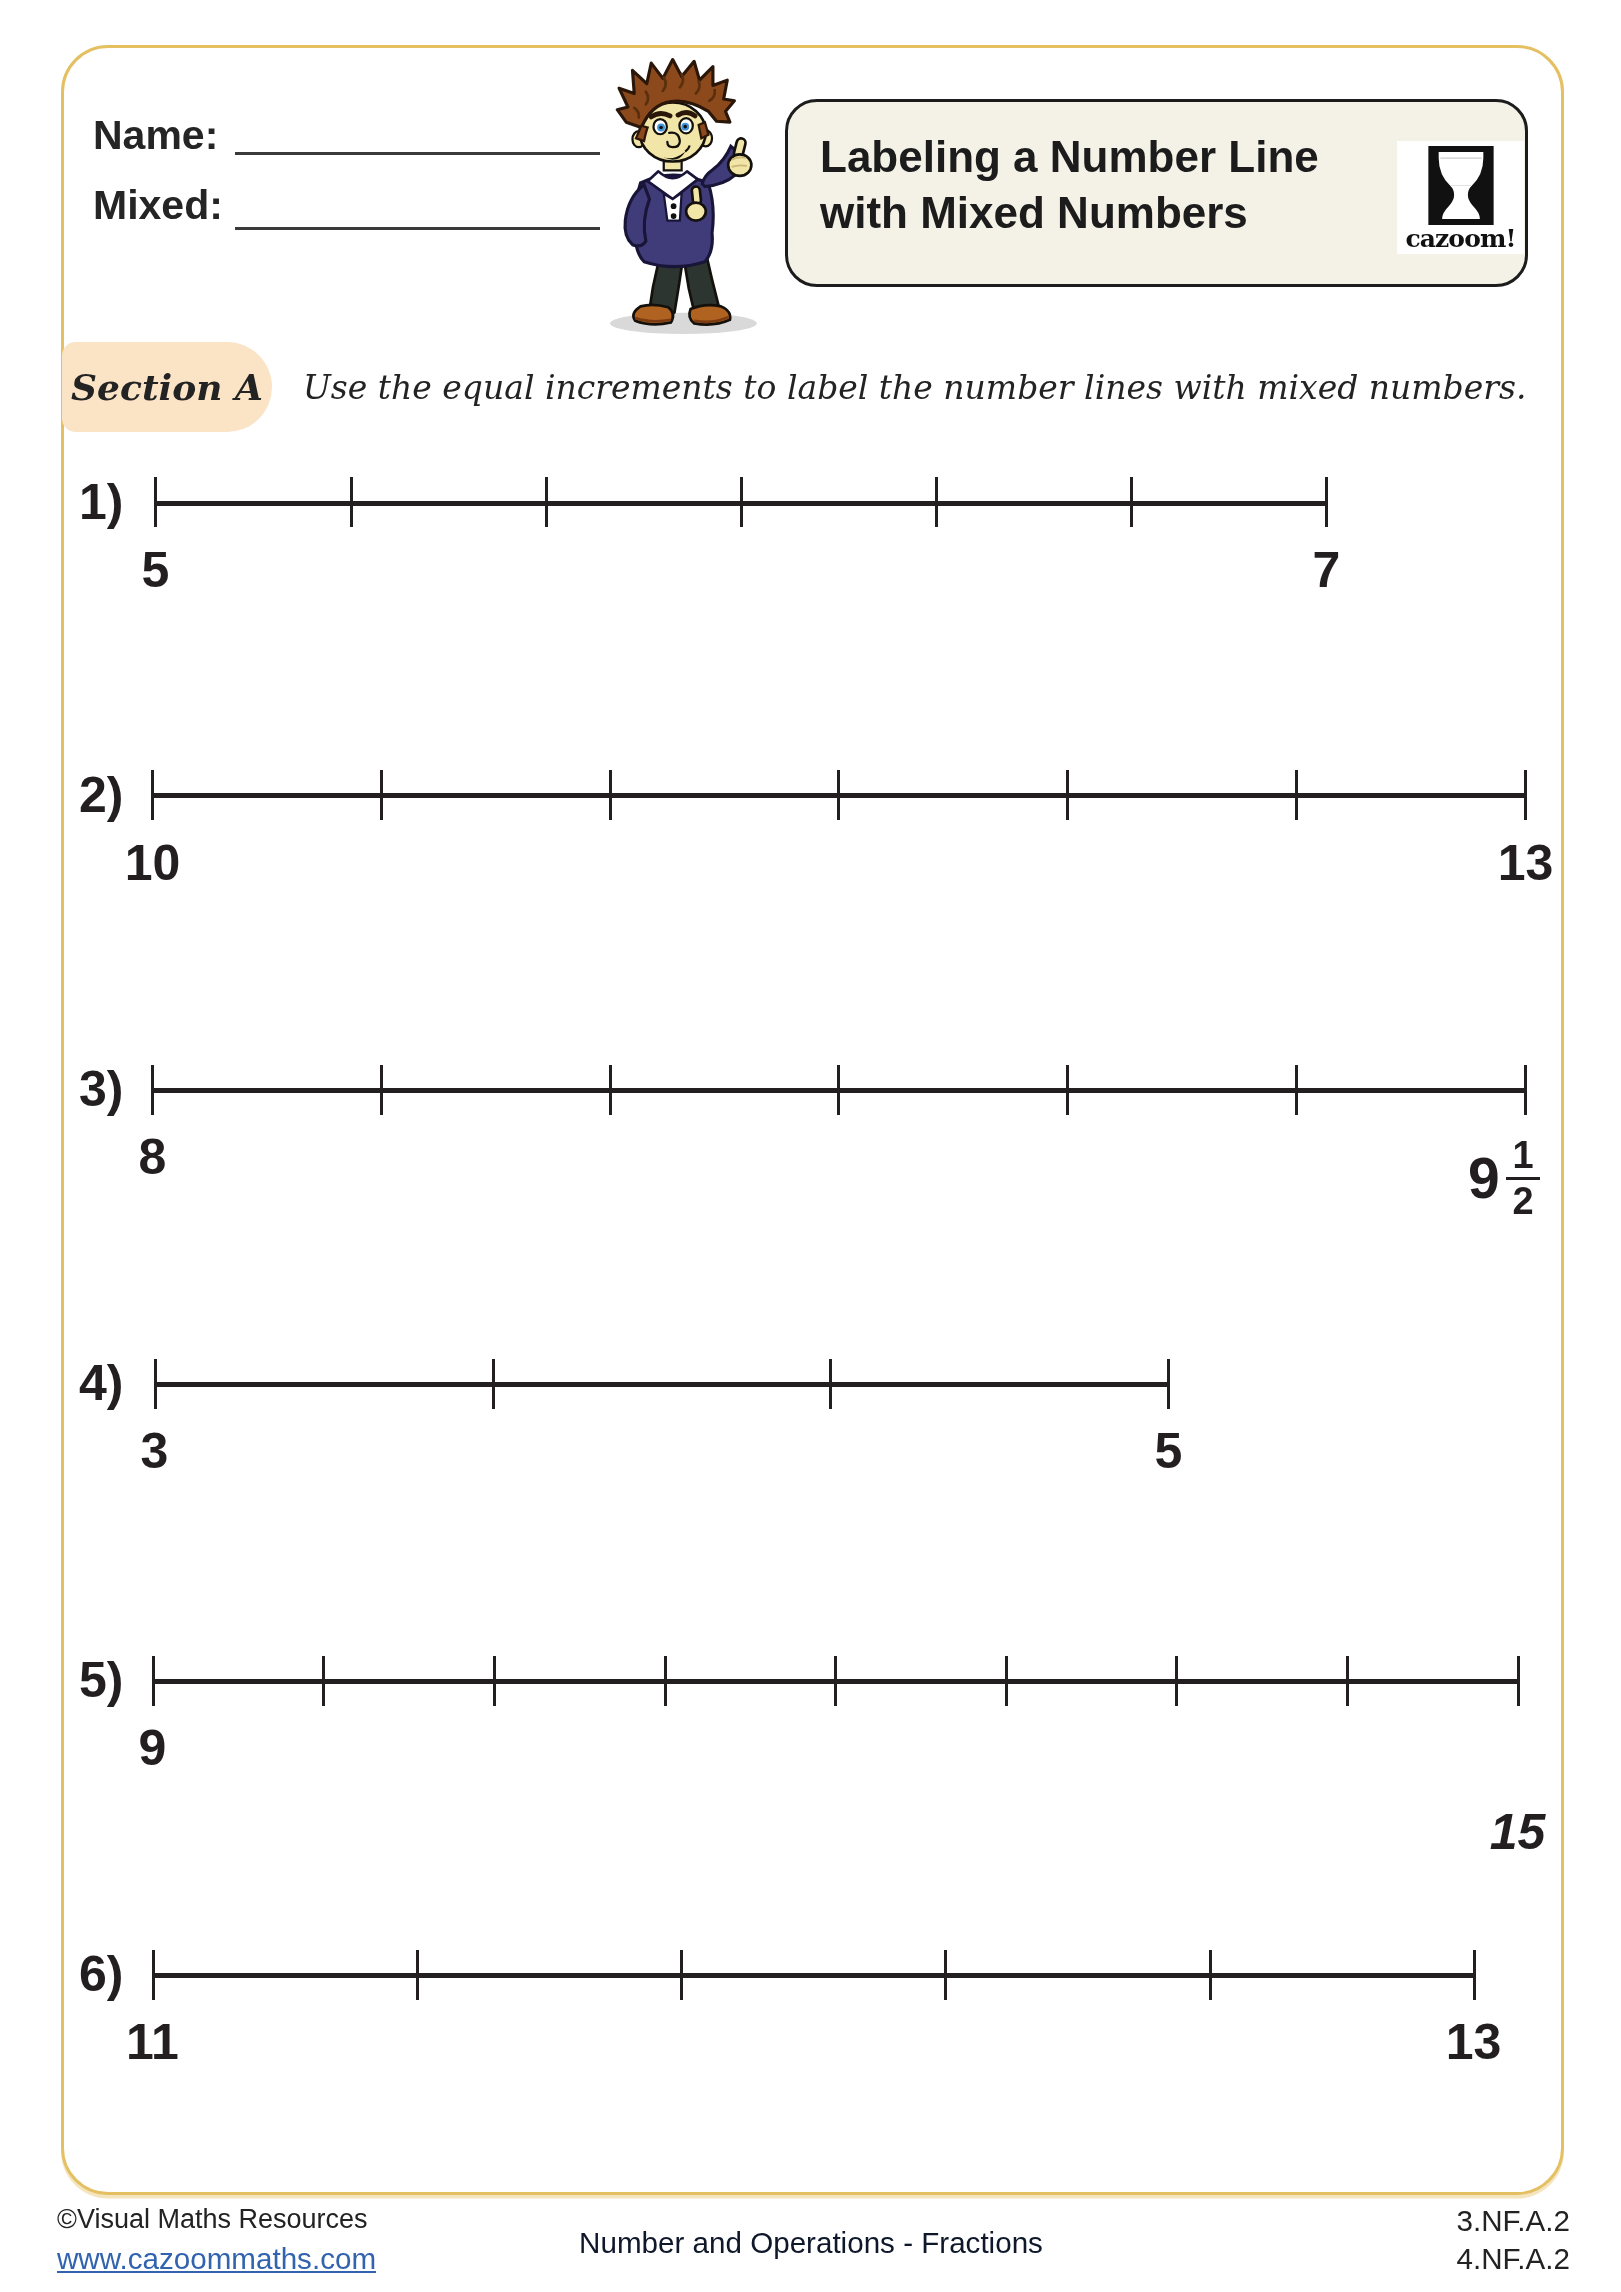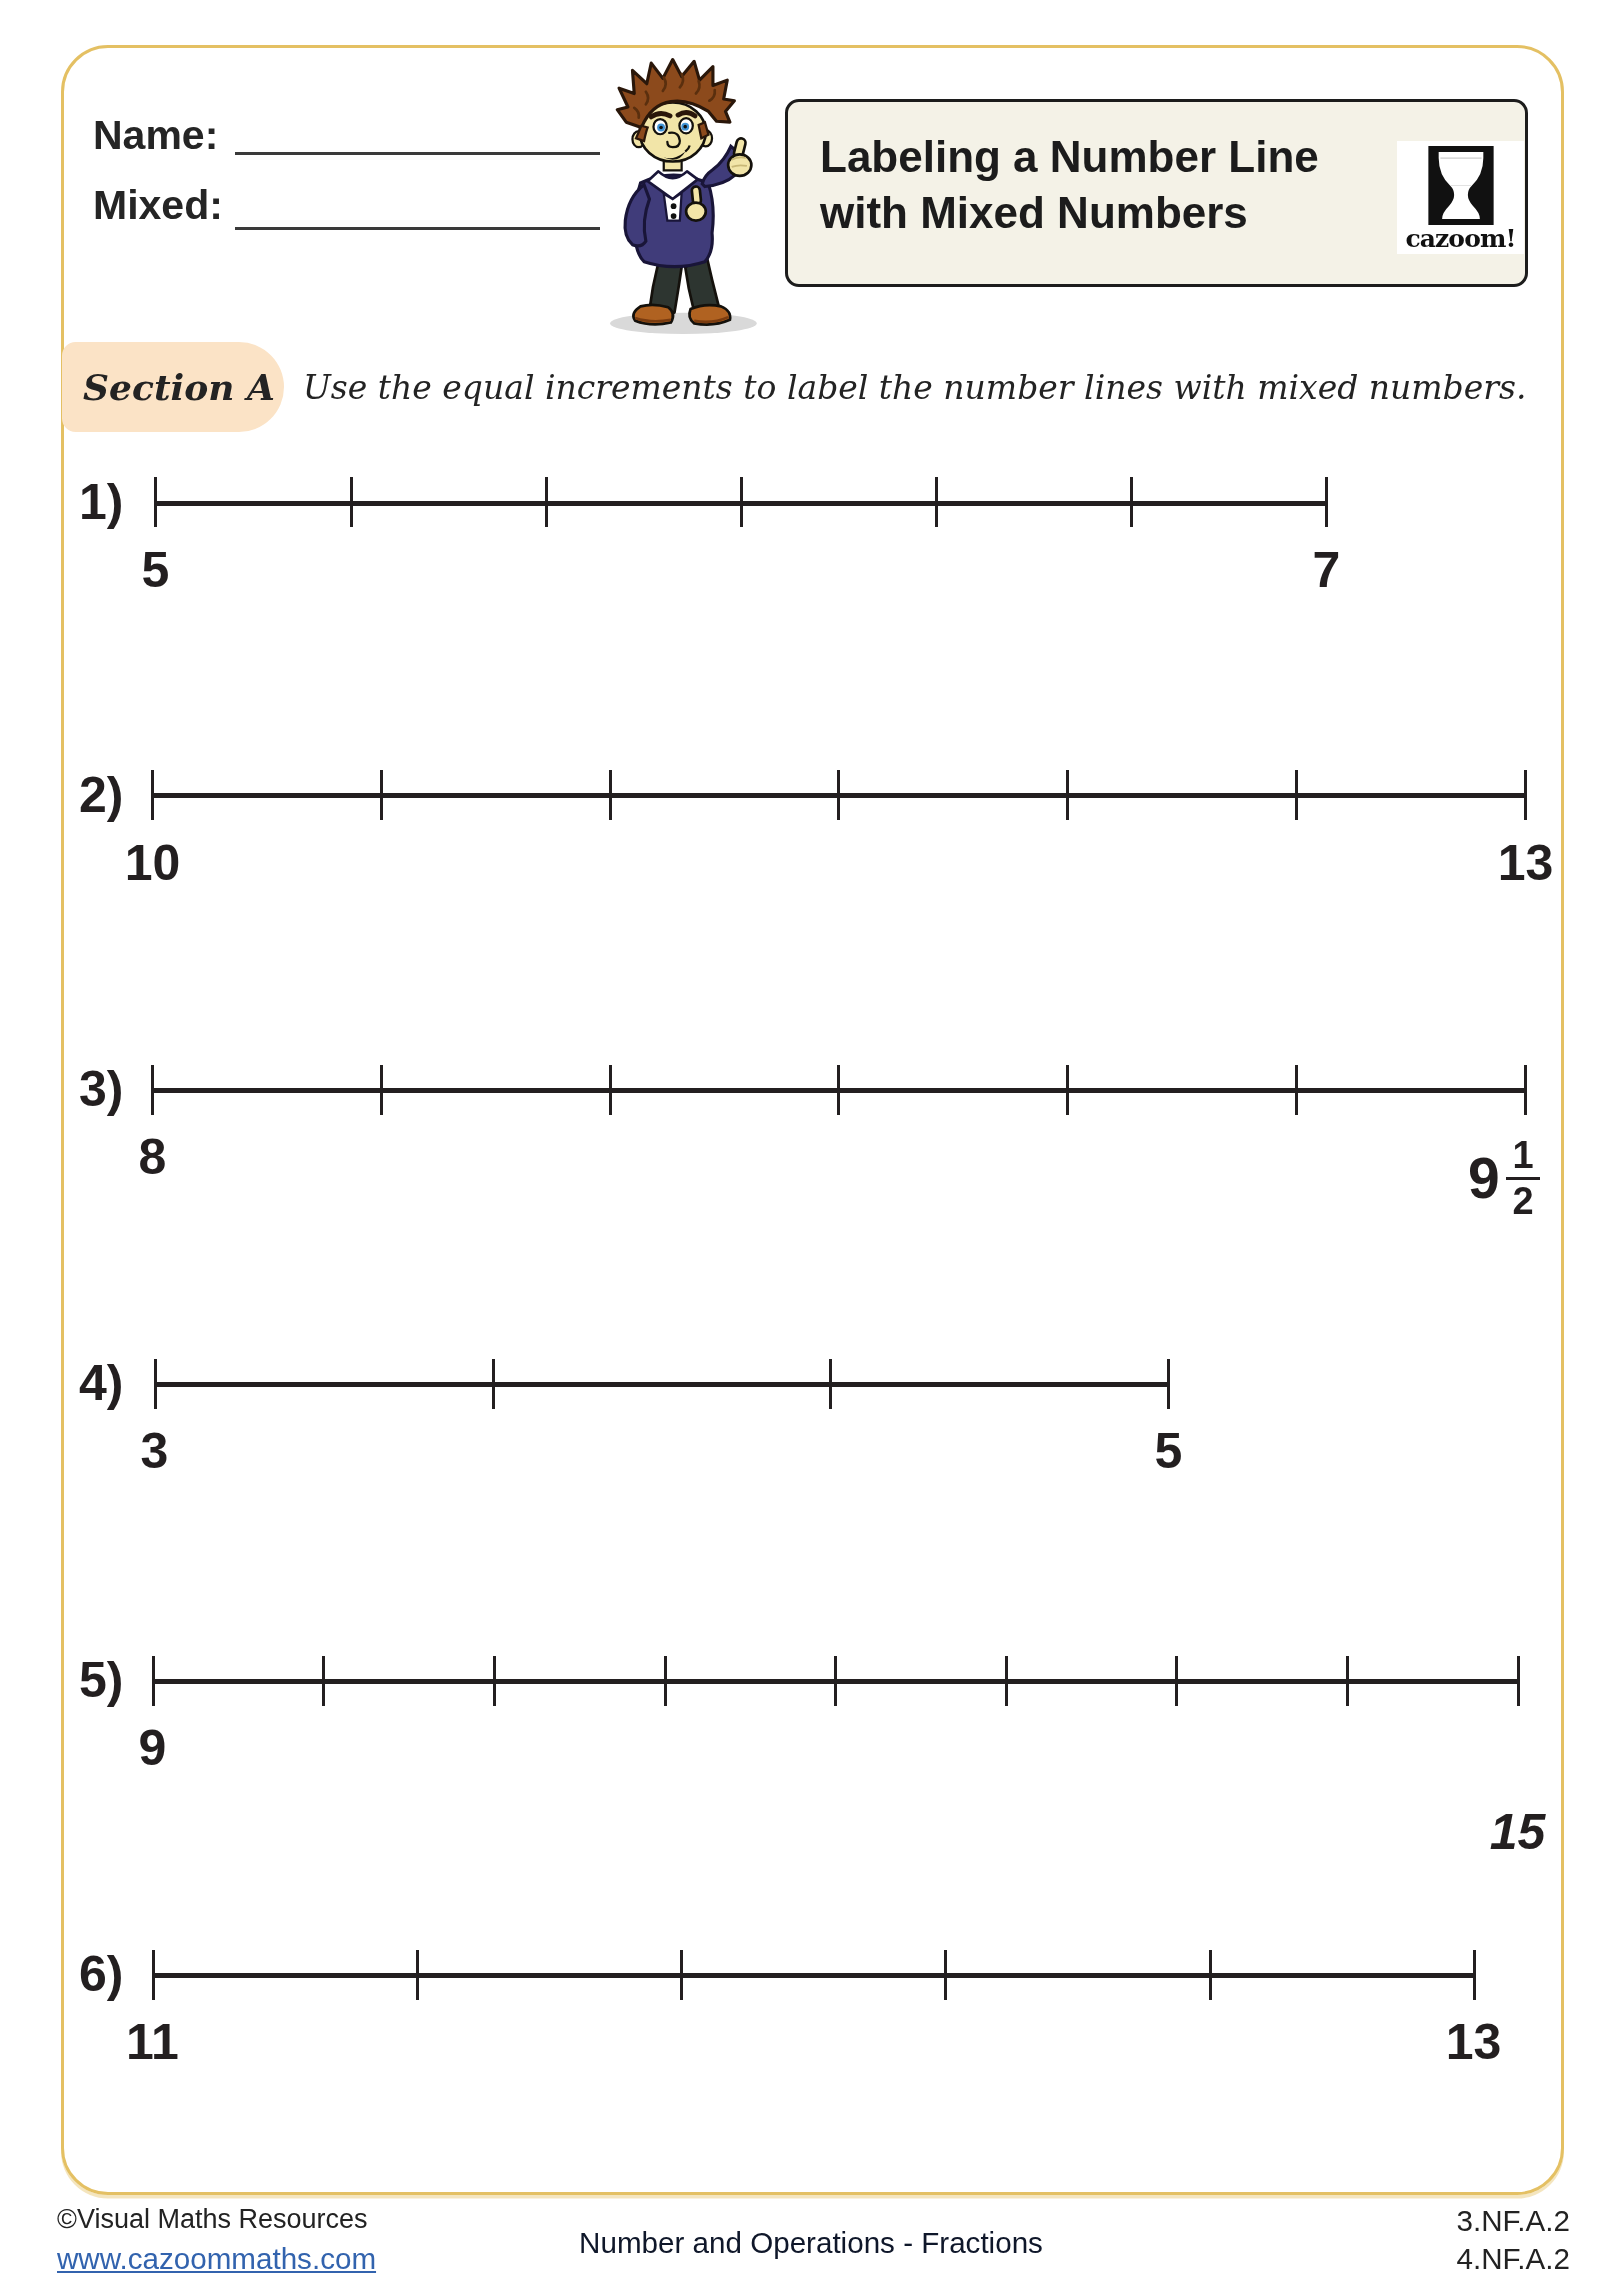--- a/index.html
+++ b/index.html
@@ -16,42 +16,42 @@
   .name-label { left:93px; top:112px; }
   .date-label { left:93px; top:182px; }
   .fill-line { position:absolute; height:2.7px; background:#3a3a3a; width:365px; left:235px; }
   .name-line { top:152px; }
   .date-line { top:227px; }
 
   .char-svg { position:absolute; left:594px; top:56px; width:186px; height:279px; }
 
   .title-box {
     position:absolute; left:785px; top:99px; width:743px; height:188px;
-    background:#f4f2e7; border:3.6px solid #1c1c1c; border-radius:14px; box-sizing:border-box;
+    background:#f4f2e7; border:3.6px solid #1c1c1c; border-radius:32px; box-sizing:border-box;
   }
   .title-text {
     position:absolute; left:32px; top:27px; font-size:44px; font-weight:bold;
     color:#1c1c1c; line-height:56px; white-space:nowrap;
   }
   .logo {
     position:absolute; left:609px; top:39px; width:127px; height:113px;
     background:#ffffff; text-align:center;
   }
   .logo svg { display:block; margin:4.5px auto 0 auto; }
   .logo-text {
     font-family:"DejaVu Serif", serif; font-weight:bold; font-size:25px;
     letter-spacing:-0.9px; color:#111; line-height:27px;
   }
 
   .section-tab {
     position:absolute; left:62px; top:342px; width:210px; height:90px;
     background:#fbe3c6; border-radius:14.3px 47px 47px 14.3px;
     display:flex; align-items:center; justify-content:center;
     font-family:"DejaVu Serif", serif; font-style:italic; font-weight:bold;
-    font-size:36px; color:#232323;padding-left:12px;
+    font-size:36px; color:#232323;
   }
   .instruction {
     position:absolute; left:303px; top:342px; height:90px; display:flex; align-items:center;
     font-family:"DejaVu Serif", serif; font-style:italic; font-size:33px; color:#232323;
   }
 
   
   .nl-num   { position:absolute; font-size:50px; font-weight:bold; color:#231f20; line-height:57px; }
   .nl-line  { position:absolute; height:4.5px; background:#231f20; }
   .nl-tick  { position:absolute; width:2.7px; height:50px; background:#231f20; }

